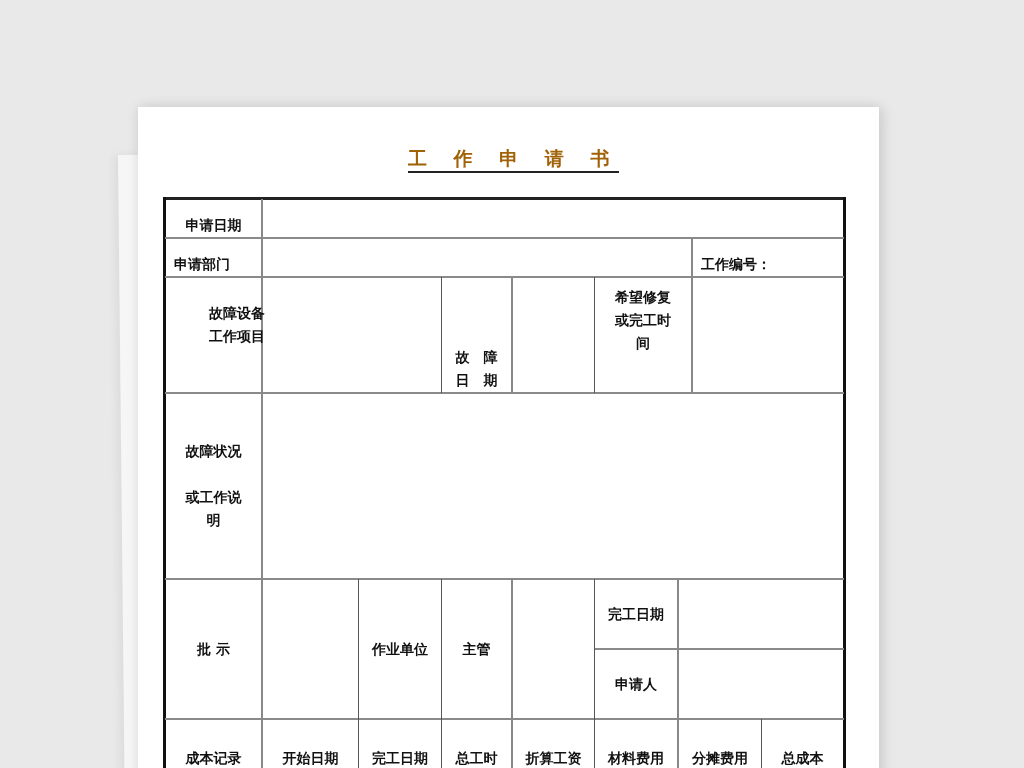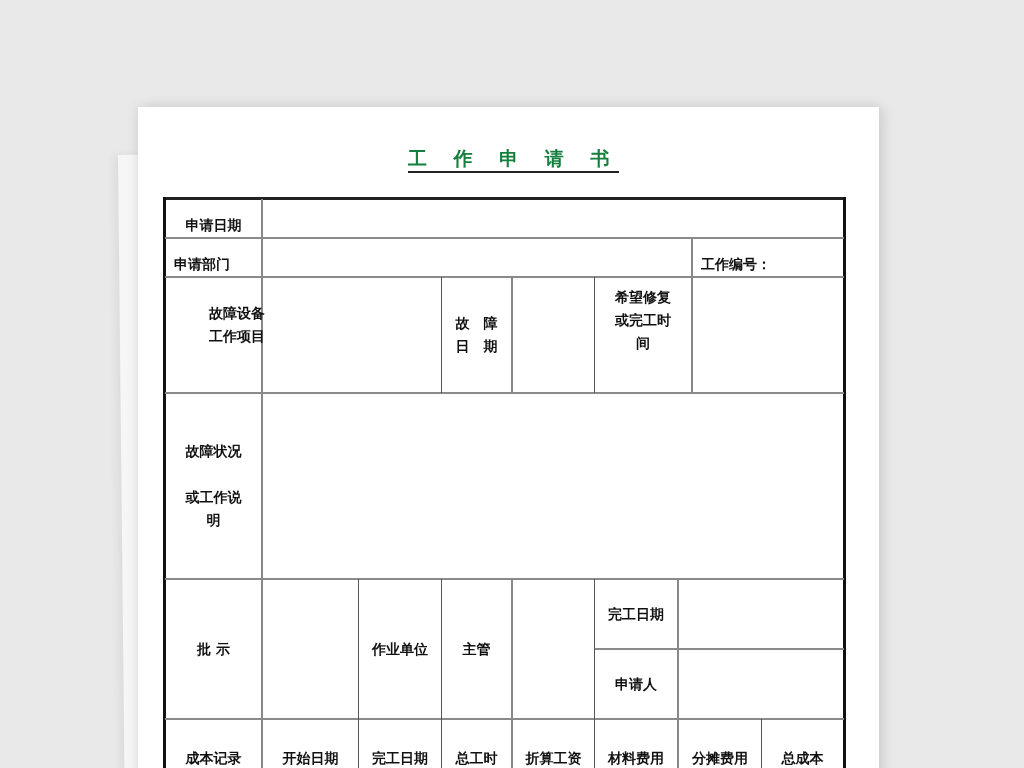--- a/index.html
+++ b/index.html
@@ -16,21 +16,21 @@
     transform-origin: top left;
     box-shadow: -4px 0 10px rgba(0,0,0,0.06);
   }
   .paper {
     position: absolute; left: 138px; top: 107px; width: 741px; height: 700px;
     background: #ffffff;
     box-shadow: 0 0 12px rgba(0,0,0,0.10), 6px 0 14px rgba(0,0,0,0.06);
   }
   .title {
     position: absolute; left: 408px; top: 146px;
-    font-size: 19px; font-weight: bold; color: #15803d;
+    font-size: 19px; font-weight: bold; color: #a16207;
     letter-spacing: 10px;
     border-bottom: 2px solid #222;
     padding-bottom: 1px; line-height: 24px;
     white-space: nowrap;
   }
   .grid { position: absolute; left: 0; top: 0; width: 1024px; height: 768px; }
   .hl, .vl { position: absolute; background: #8a8a8a; }
   .hl { height: 2px; }
   .vl { width: 1px; background: #555; }
   .outer-l { position: absolute; left: 163px; top: 197px; width: 3px; height: 580px; background: #111; }
@@ -84,21 +84,21 @@
 
     <div class="cell" style="left:166px; top:239px; width:72px; height:37px; align-items:flex-end;">申请部门</div>
     <div class="inputcell" style="left:263px; top:239px; width:428px; height:37px;"></div>
     <div class="cell" style="left:693px; top:239px; width:150px; height:37px; align-items:flex-end; justify-content:flex-start; padding-left:8px;">工作编号：</div>
 
     <div class="cell" style="left:166px; top:278px; width:100px; height:114px; align-items:flex-start; padding-top:24px;padding-left:42px;">
       <span class="ml">故障设备
 工作项目</span>
     </div>
     <div class="inputcell" style="left:263px; top:278px; width:178px; height:114px;"></div>
-    <div class="cell" style="left:442px; top:278px; width:69px; height:114px; align-items:center; ">
+    <div class="cell" style="left:442px; top:278px; width:69px; height:114px; align-items:flex-end; ">
       <span class="ml">故　障
 日　期</span>
     </div>
     <div class="inputcell" style="left:513px; top:278px; width:81px; height:114px;"></div>
     <div class="cell" style="left:595px; top:278px; width:96px; height:114px; align-items:flex-start; padding-top:8px;">
       <span class="ml">希望修复
 或完工时
 间</span>
     </div>
     <div class="inputcell" style="left:693px; top:278px; width:150px; height:114px;"></div>

